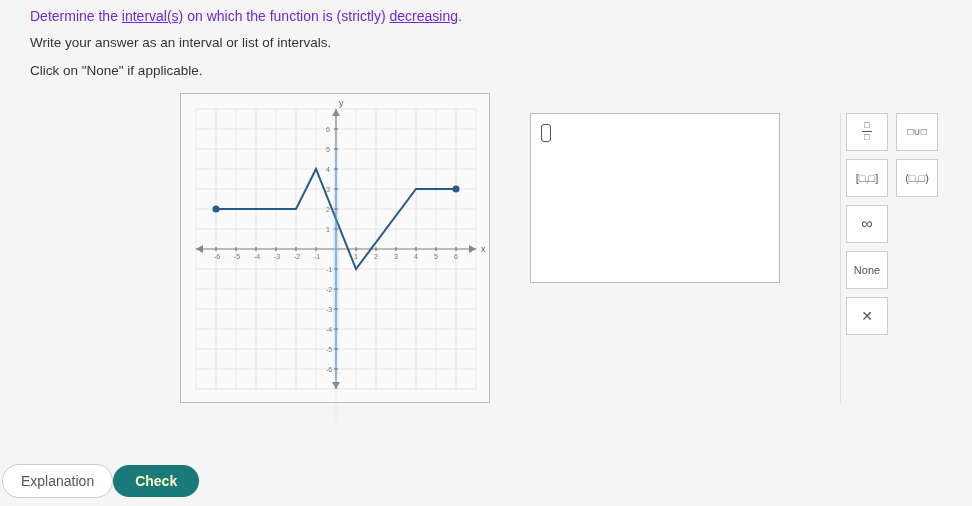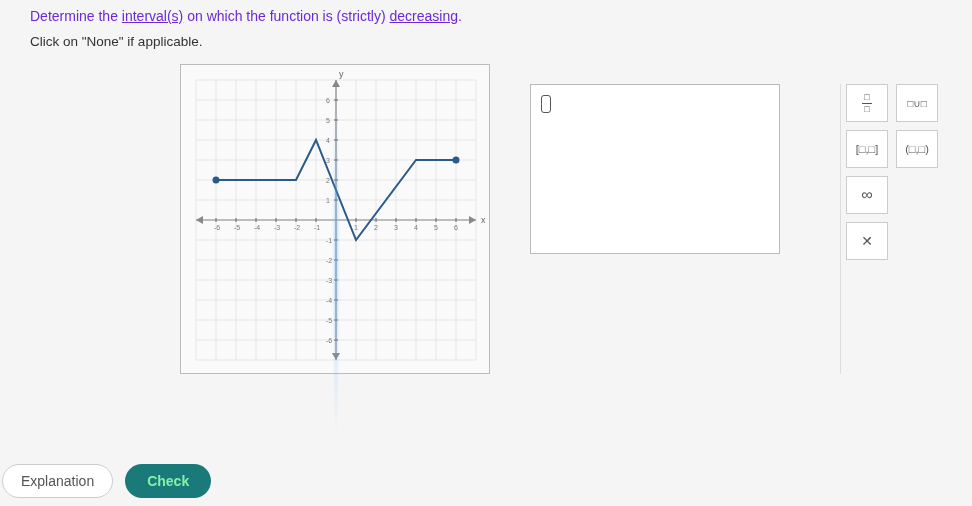--- a/index.html
+++ b/index.html
@@ -94,39 +94,39 @@
       font-size: 9px;
       line-height: 1;
     }
     .frac-top { border-bottom: 1px solid #555; padding: 0 2px 1px; }
     .frac-bot { padding-top: 1px; }
     .bottom-bar {
       position: absolute;
       bottom: 8px;
       left: 0;
       display: flex;
-      gap: 12px;
+      align-items: center;
       padding-left: 2px;
     }
     .explanation-btn {
       background: #fff;
       border: 1px solid #ccc;
       border-radius: 18px;
       padding: 8px 18px;
       font-size: 14px;
       color: #555;
       cursor: pointer;
     }
     .check-btn {
       background: #1a7a7a;
       border: none;
       border-radius: 18px;
       padding: 8px 22px;
       font-size: 14px;
-      color: #86efac;
+      color: #fef9c3;
       font-weight: 600;
       cursor: pointer;
     }
     .glow {
       position: absolute;
       width: 8px;
       height: 350px;
       left: 332px;
       top: 90px;
       background: radial-gradient(ellipse at center, rgba(100,180,255,0.4) 0%, rgba(100,180,255,0) 70%);
@@ -134,20 +134,21 @@
     }
   </style>
 </head>
 <body>
 
 <div class="content">
   <div class="question-line1">
     <span>Determine the </span><span class="underline-link">interval(s)</span><span> on which the function is (strictly) </span><span class="underline-link">decreasing</span><span>.</span>
   </div>
   <div class="question-line2">
+    <div>Write your answer as an interval or list of intervals.</div>
   </div>
   <div class="question-line3">Click on "None" if applicable.</div>
 
   <div class="main-area">
     <div class="graph-container">
       <svg width="310" height="310" viewBox="0 0 310 310">
         <g id="grid">
             <line x1="15" y1="15" x2="15" y2="295" stroke="#ddd" stroke-width="0.7"></line>
             <line x1="15" y1="295" x2="295" y2="295" stroke="#ddd" stroke-width="0.7"></line>
             <line x1="35" y1="15" x2="35" y2="295" stroke="#ddd" stroke-width="0.7"></line>
@@ -260,20 +261,23 @@
         <div class="palette-btn" style="font-size:10px;">□∪□</div>
       </div>
       <div class="palette-row">
         <div class="palette-btn" style="font-size:11px;">[□,□]</div>
         <div class="palette-btn" style="font-size:11px;">(□,□)</div>
       </div>
       <div class="palette-row">
         <div class="palette-btn" style="font-size:16px;">∞</div>
       </div>
       <div class="palette-row">
+        <div class="palette-btn" style="font-size:11px;">None</div>
+      </div>
+      <div class="palette-row">
         <div class="palette-btn" style="font-size:14px;">✕</div>
       </div>
     </div>
   </div>
 </div>
 
 <div class="glow"></div>
 
 <div class="bottom-bar">
   <button class="explanation-btn">Explanation</button>

